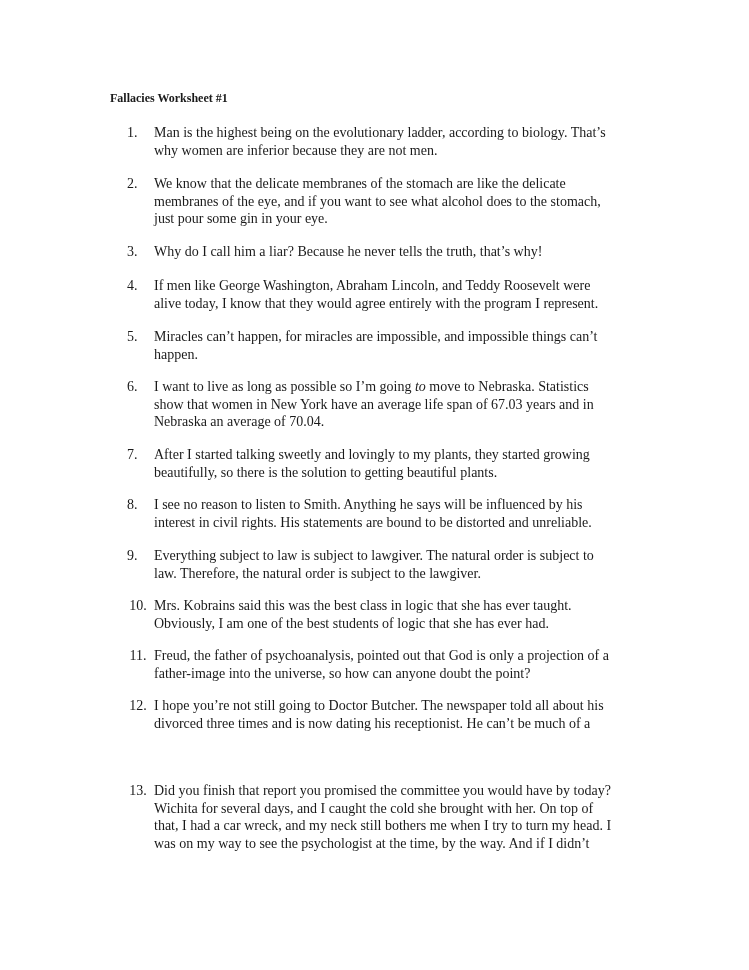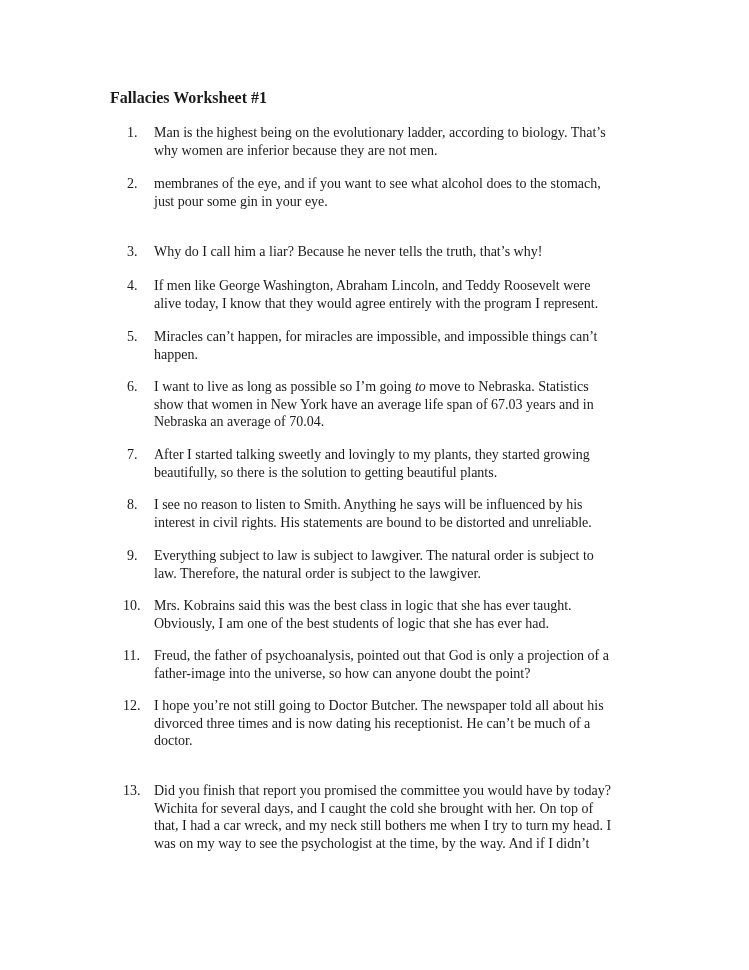--- a/index.html
+++ b/index.html
@@ -19,21 +19,21 @@
       position: absolute;
       left: 0; top: 0;
       width: 749px;
       height: 970px;
       background: #ffffff;
     }
     .title {
       position: absolute;
       left: 110px;
       top: 89px;
-      font-size: 16px;
+      font-size: 12px;
       font-weight: bold;
       line-height: 18px;
       white-space: nowrap;
     }
     .item {
       position: absolute;
       left: 127px;
       width: 530px;
       font-size: 14px;
       line-height: 17.6px;
@@ -46,40 +46,41 @@
       white-space: nowrap;
     }
     .item .lines {
       margin-left: 27px;
     }
     .item .line {
       display: block;
       white-space: nowrap;
     }
     .item .line em { font-style: italic; }
-    .item.two-digit .num { left: -4px; width: 30px; }
+    .item.two-digit .num { left: -4px; width: 30px; text-align: center; }
   </style>
 </head>
 <body>
 
 <div class="page">
 
   <div class="title">Fallacies Worksheet #1</div>
 
   <div class="item" style="top:124px;">
     <span class="num">1.</span>
     <div class="lines">
       <span class="line">Man is the highest being on the evolutionary ladder, according to biology.  That’s</span>
       <span class="line">why women are inferior because they are not men.</span>
     </div>
   </div>
 
   <div class="item" style="top:175px;">
     <span class="num">2.</span>
     <div class="lines">
+      <span class="line">We know that the delicate membranes of the stomach are like the delicate</span>
       <span class="line">membranes of the eye, and if you want to see what alcohol does to the stomach,</span>
       <span class="line">just pour some gin in your eye.</span>
     </div>
   </div>
 
   <div class="item" style="top:243px;">
     <span class="num">3.</span>
     <div class="lines">
       <span class="line">Why do I call him a liar?  Because he never tells the truth, that’s why!</span>
     </div>
@@ -148,21 +149,20 @@
       <span class="line">Freud, the father of psychoanalysis, pointed out that God is only a projection of a</span>
       <span class="line">father-image into the universe, so how can anyone doubt the point?</span>
     </div>
   </div>
 
   <div class="item two-digit" style="top:697px;">
     <span class="num">12.</span>
     <div class="lines">
       <span class="line">I hope you’re not still going to Doctor Butcher.  The newspaper told all about his</span>
       <span class="line">divorced three times and is now dating his receptionist.  He can’t be much of a</span>
-      <span class="line">doctor.</span>
     </div>
   </div>
 
   <div class="item two-digit" style="top:782px;">
     <span class="num">13.</span>
     <div class="lines">
       <span class="line">Did you finish that report you promised the committee you would have by today?</span>
       <span class="line">Wichita for several days, and I caught the cold she brought with her.  On top of</span>
       <span class="line">that, I had a car wreck, and my neck still bothers me when I try to turn my head.  I</span>
       <span class="line">was on my way to see the psychologist at the time, by the way.  And if I didn’t</span>

